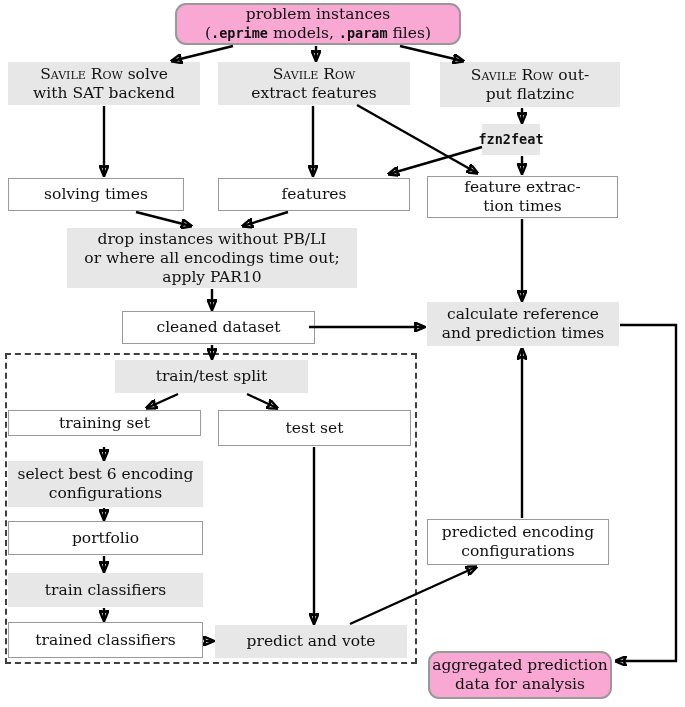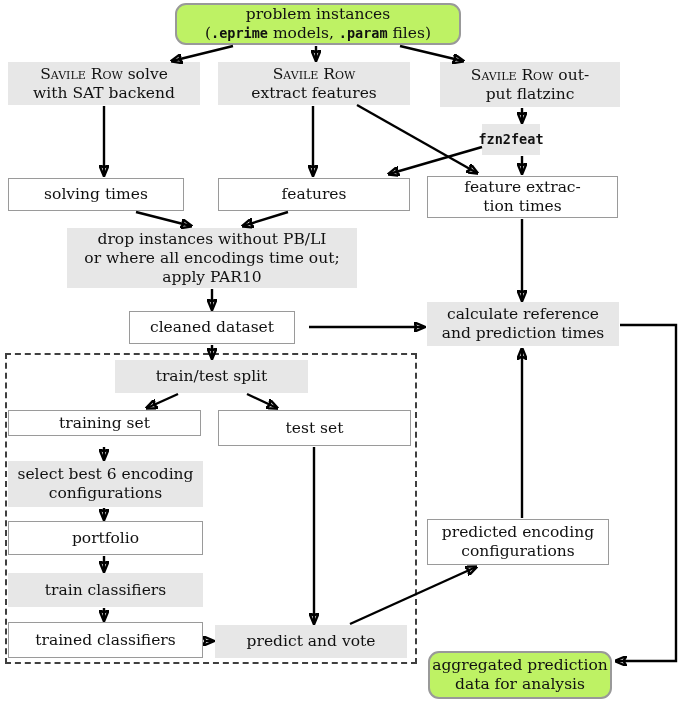--- a/index.html
+++ b/index.html
@@ -2,21 +2,21 @@
 <html><head>
 <meta charset="utf-8">
 <style>
   html,body{margin:0;padding:0;background:#ffffff;}
   #fig{position:relative;width:685px;height:707px;background:#ffffff;overflow:hidden;
        font-family:"DejaVu Serif","Liberation Serif",serif;color:#111;}
   .node{position:absolute;display:flex;flex-direction:column;align-items:center;justify-content:center;
         text-align:center;font-size:15.5px;line-height:19px;z-index:2;box-sizing:border-box;}
   .gray{background:#e7e7e7;}
   .white{background:#ffffff;border:1.5px solid #9a9a9a;}
-  .round{background:#bef264;border:2px solid #999999;border-radius:11px;}
+  .round{background:#f9a8d4;border:2px solid #999999;border-radius:11px;}
   .ln{white-space:nowrap;}
   .sc{font-variant:small-caps;}
   .mono{font-family:"DejaVu Sans Mono","Liberation Mono",monospace;font-size:13.5px;font-weight:bold;}
   #dashedGroup{position:absolute;left:5px;top:353px;width:408px;height:307px;
                border:2.4px dashed #3f3f3f;z-index:1;}
   #arrows{position:absolute;left:0;top:0;z-index:3;pointer-events:none;}
   #arrows line,#arrows path{stroke:#000;stroke-width:2.4;fill:none;}
   .caption{position:absolute;left:29px;top:670px;width:370px;text-align:center;
            font-style:italic;font-size:15.5px;line-height:16.5px;z-index:2;}
 </style>
@@ -63,21 +63,21 @@
     <div class="ln">feature extrac-</div>
     <div class="ln">tion times</div>
   </div>
 
   <div class="node gray" style="left:67px;top:228px;width:290px;height:60px">
     <div class="ln">drop instances without PB/LI</div>
     <div class="ln">or where all encodings time out;</div>
     <div class="ln">apply PAR10</div>
   </div>
 
-  <div class="node white" style="left:129px;top:311px;width:166px;height:33px">
+  <div class="node white" style="left:122px;top:311px;width:193px;height:33px">
     <div class="ln">cleaned dataset</div>
   </div>
 
   <div class="node gray" style="left:427px;top:302px;width:192px;height:44px">
     <div class="ln">calculate reference</div>
     <div class="ln">and prediction times</div>
   </div>
 
   <div class="node gray" style="left:115px;top:360px;width:193px;height:33px">
     <div class="ln">train/test split</div>

